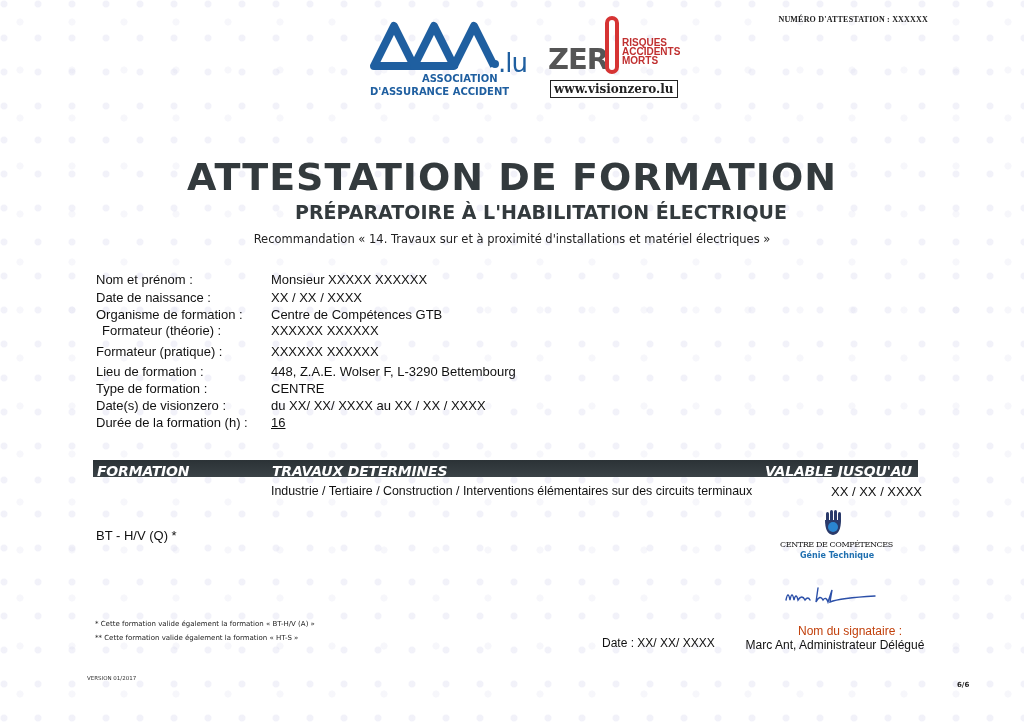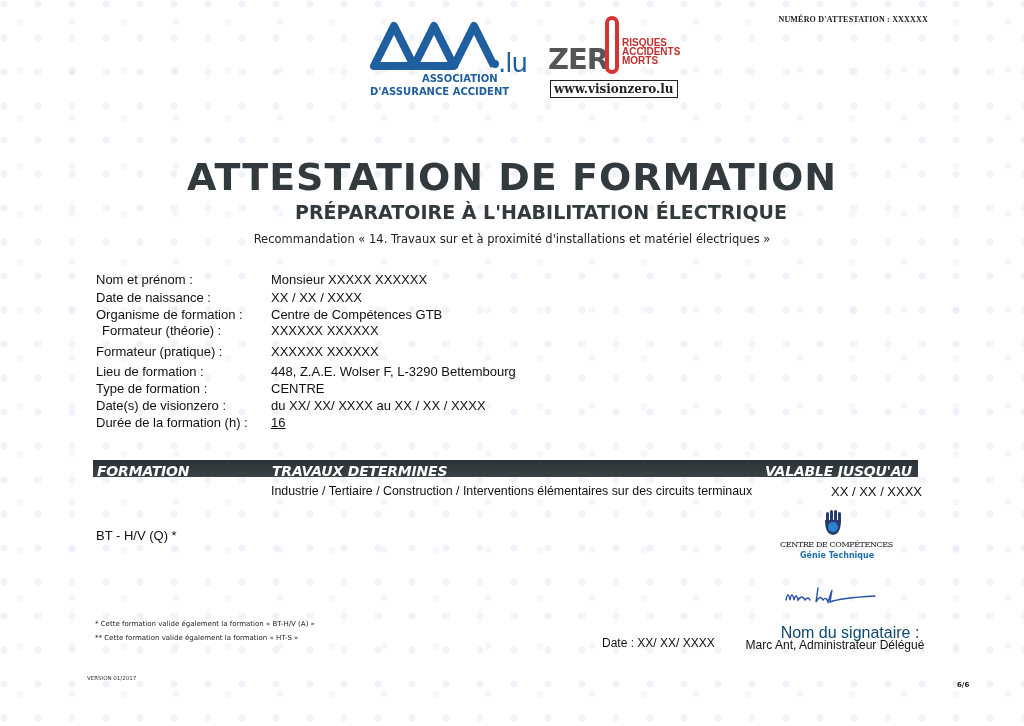--- a/index.html
+++ b/index.html
@@ -120,21 +120,21 @@
     .centre-sub {
       position: absolute; left: 30px; top: 41px;
       font-size: 8px; color: #2070b0; font-weight: bold;
       font-family: "DejaVu Sans", sans-serif; white-space: nowrap;
     }
 
     .signature { left: 780px; top: 580px; width: 110px; height: 30px; }
 
     .sig-label {
       left: 760px; width: 180px; top: 624px; text-align: center;
-      font-size: 16px; color: #0c4a6e;
+      font-size: 12px; color: #c2410c;
     }
     .sig-name {
       left: 740px; width: 190px; top: 638px; text-align: center;
       font-size: 12px; color: #111; white-space: nowrap;
     }
     .date-label {
       left: 602px; top: 636px; font-size: 12px; color: #111; white-space: nowrap;
     }
 
     .footnote {

